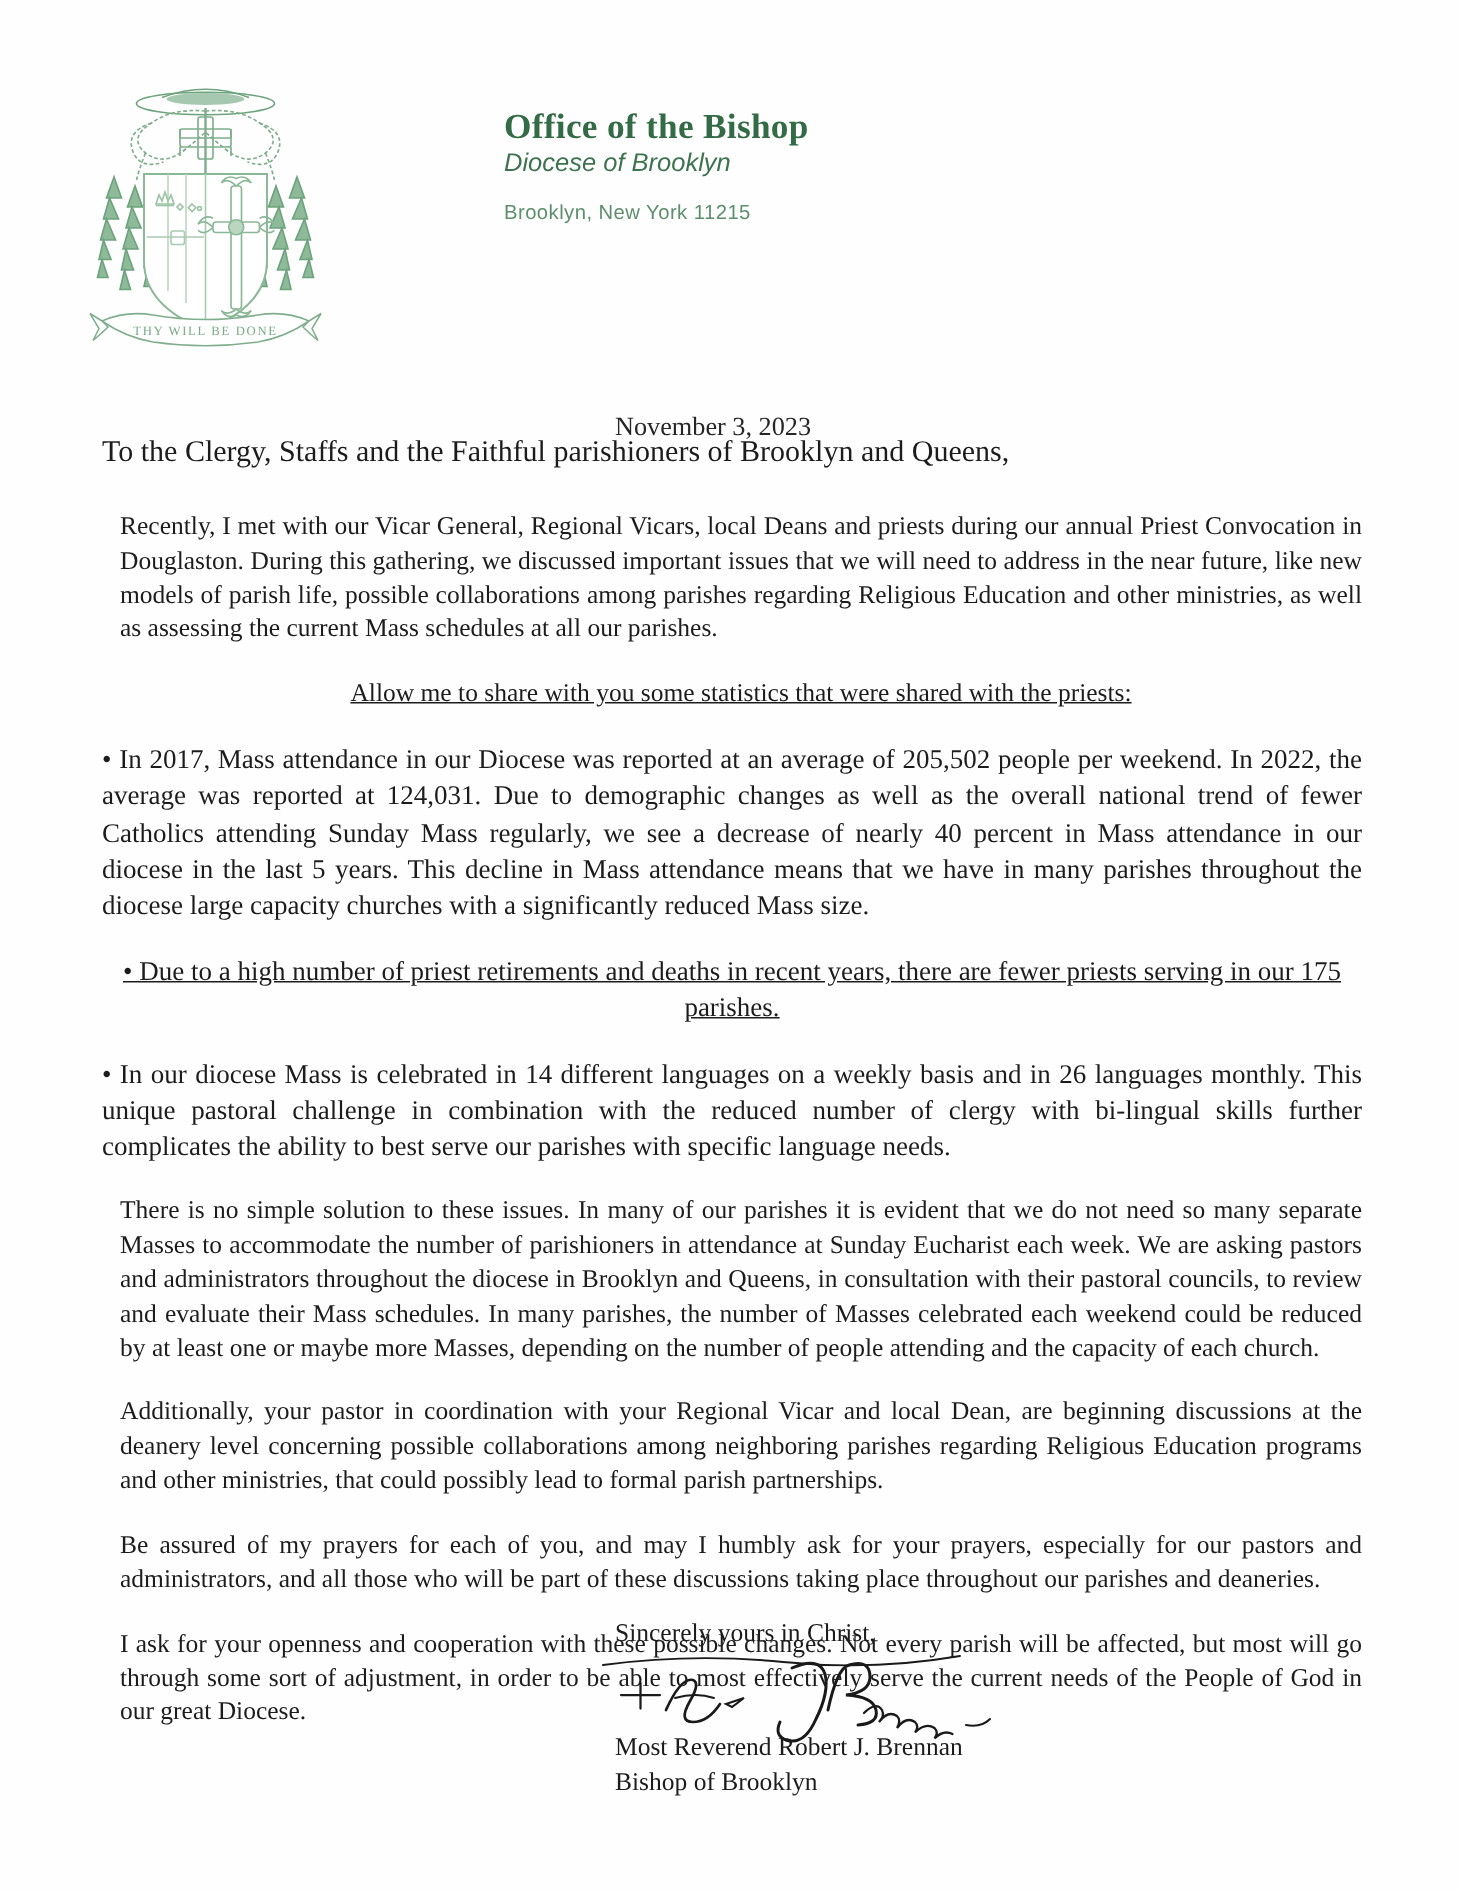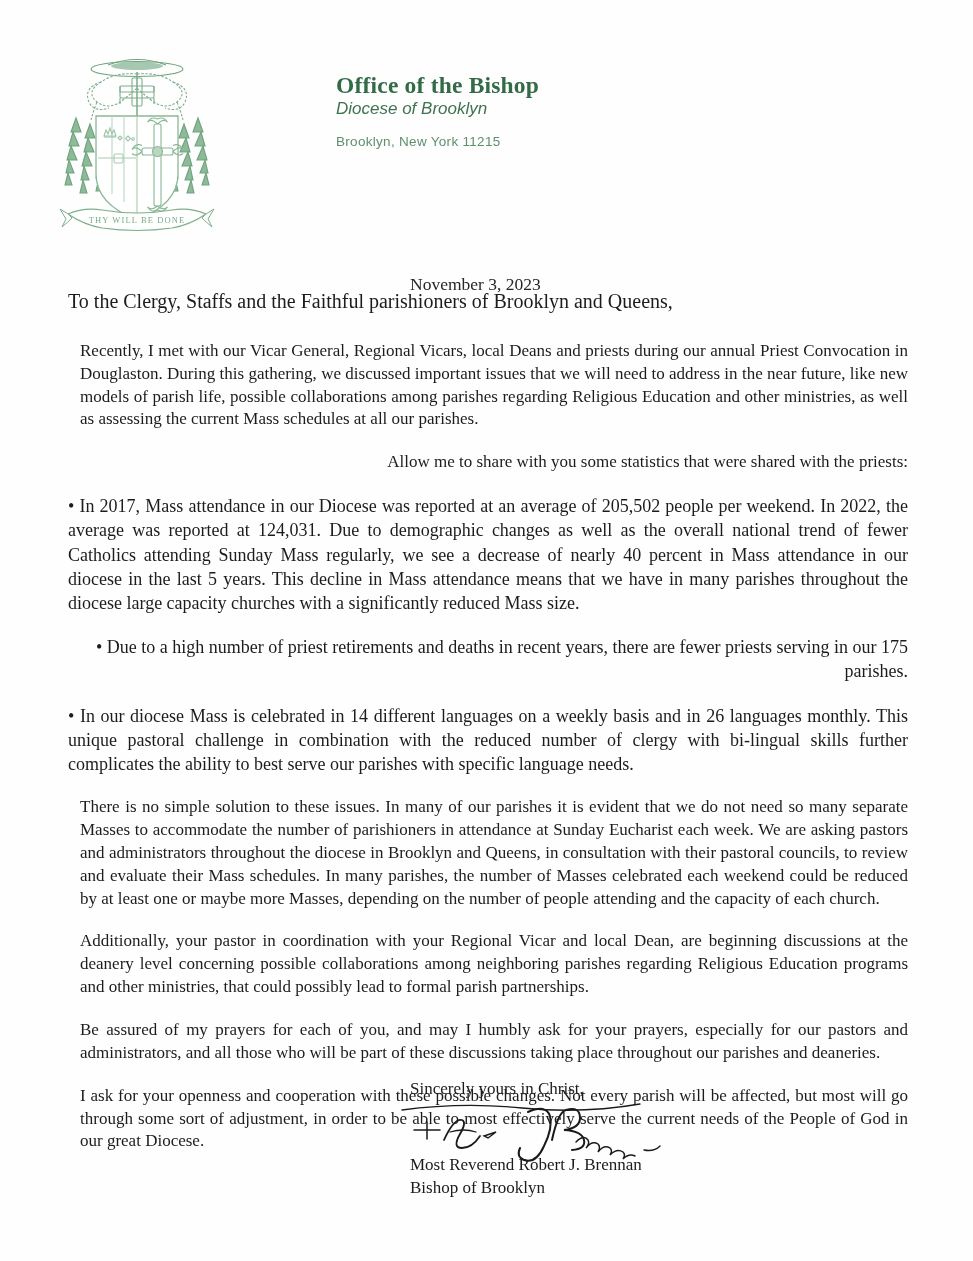--- a/index.html
+++ b/index.html
@@ -93,21 +93,21 @@
     text-align: justify;
     text-justify: inter-word;
   }
   p.bullet {
     font-size: 18px;
     line-height: 1.345;
     margin: 0 0 20px 0;
     text-align: justify;
     text-justify: inter-word;
   }
-  p.nojust { text-align: right; }
+  p.nojust { text-align: center; text-decoration: underline; }
 
   
   .closing {
     position: absolute;
     left: 410px;
     top: 1078px;
     width: 430px;
   }
   .closing-line {
     font-size: 17px;

